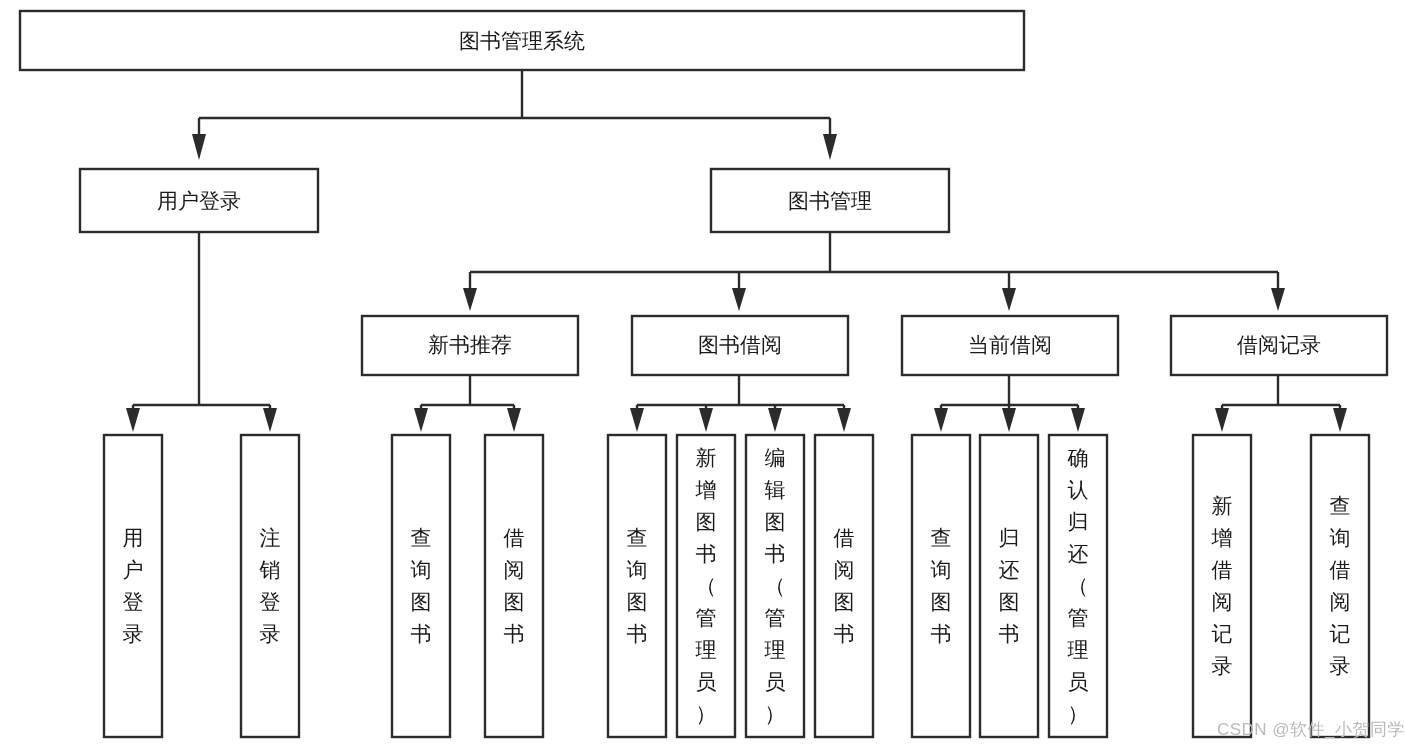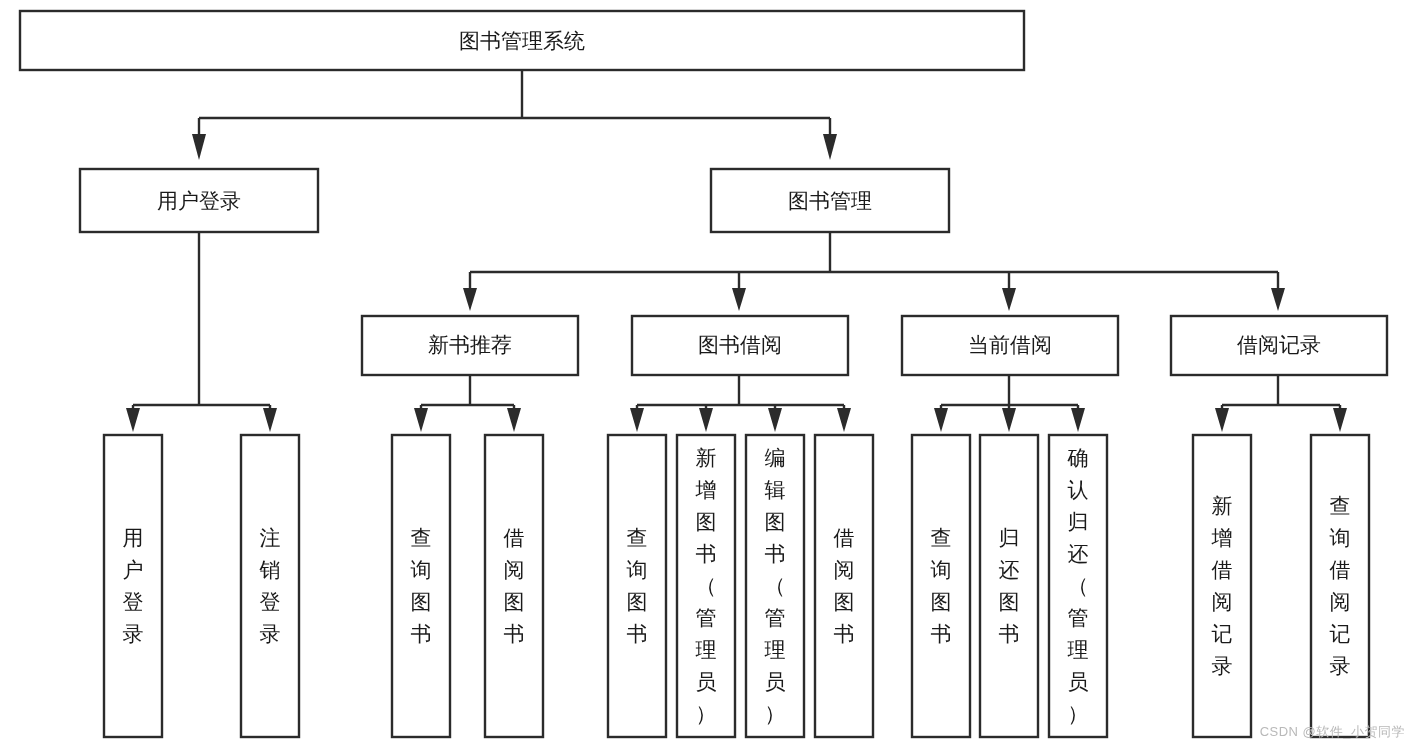--- a/index.html
+++ b/index.html
@@ -56,21 +56,21 @@
     font-size: 21px;
     fill: #1a1a1a;
     text-anchor: middle;
     white-space: pre;
   }
   .watermark-text {
     position: absolute;
     right: 8px;
     bottom: 6px;
     font-family: "Liberation Sans", "DejaVu Sans", sans-serif;
-    font-size: 13px;
+    font-size: 17px;
     color: #b9b9b9;
     letter-spacing: 0.5px;
     user-select: none;
     white-space: nowrap;
   }
 </style>
 </head>
 <body>
 
 <div id="diagram-root">

